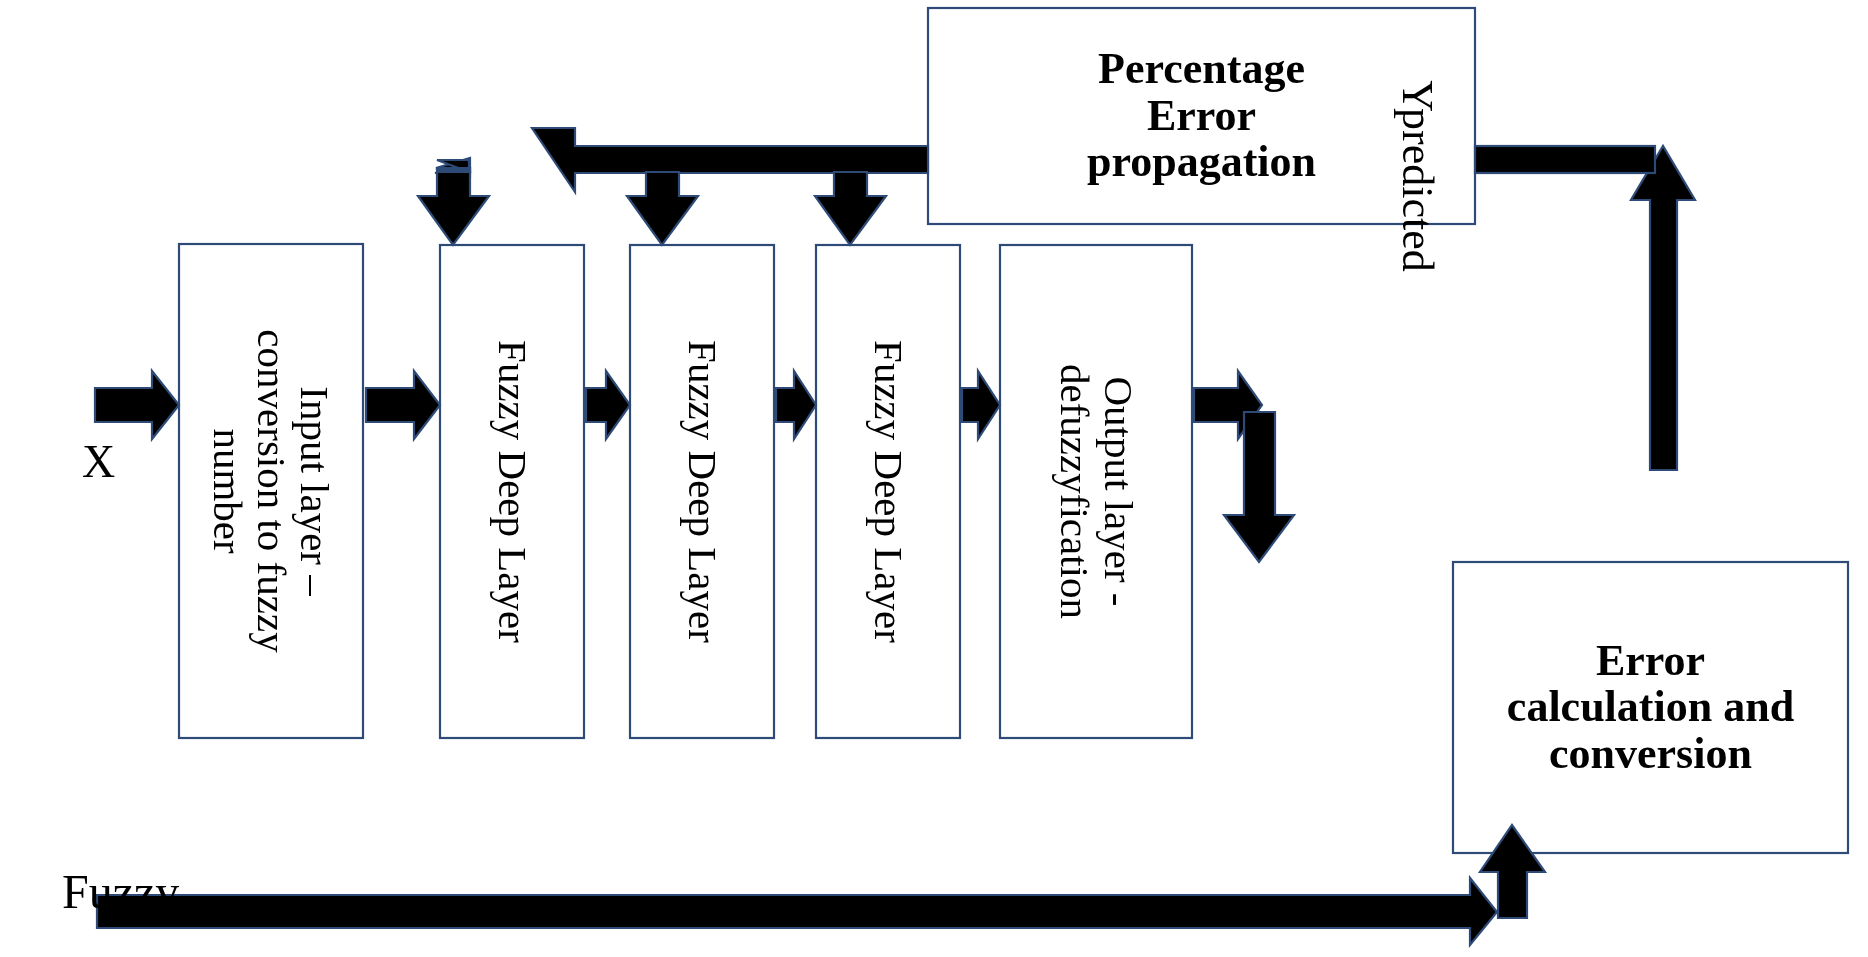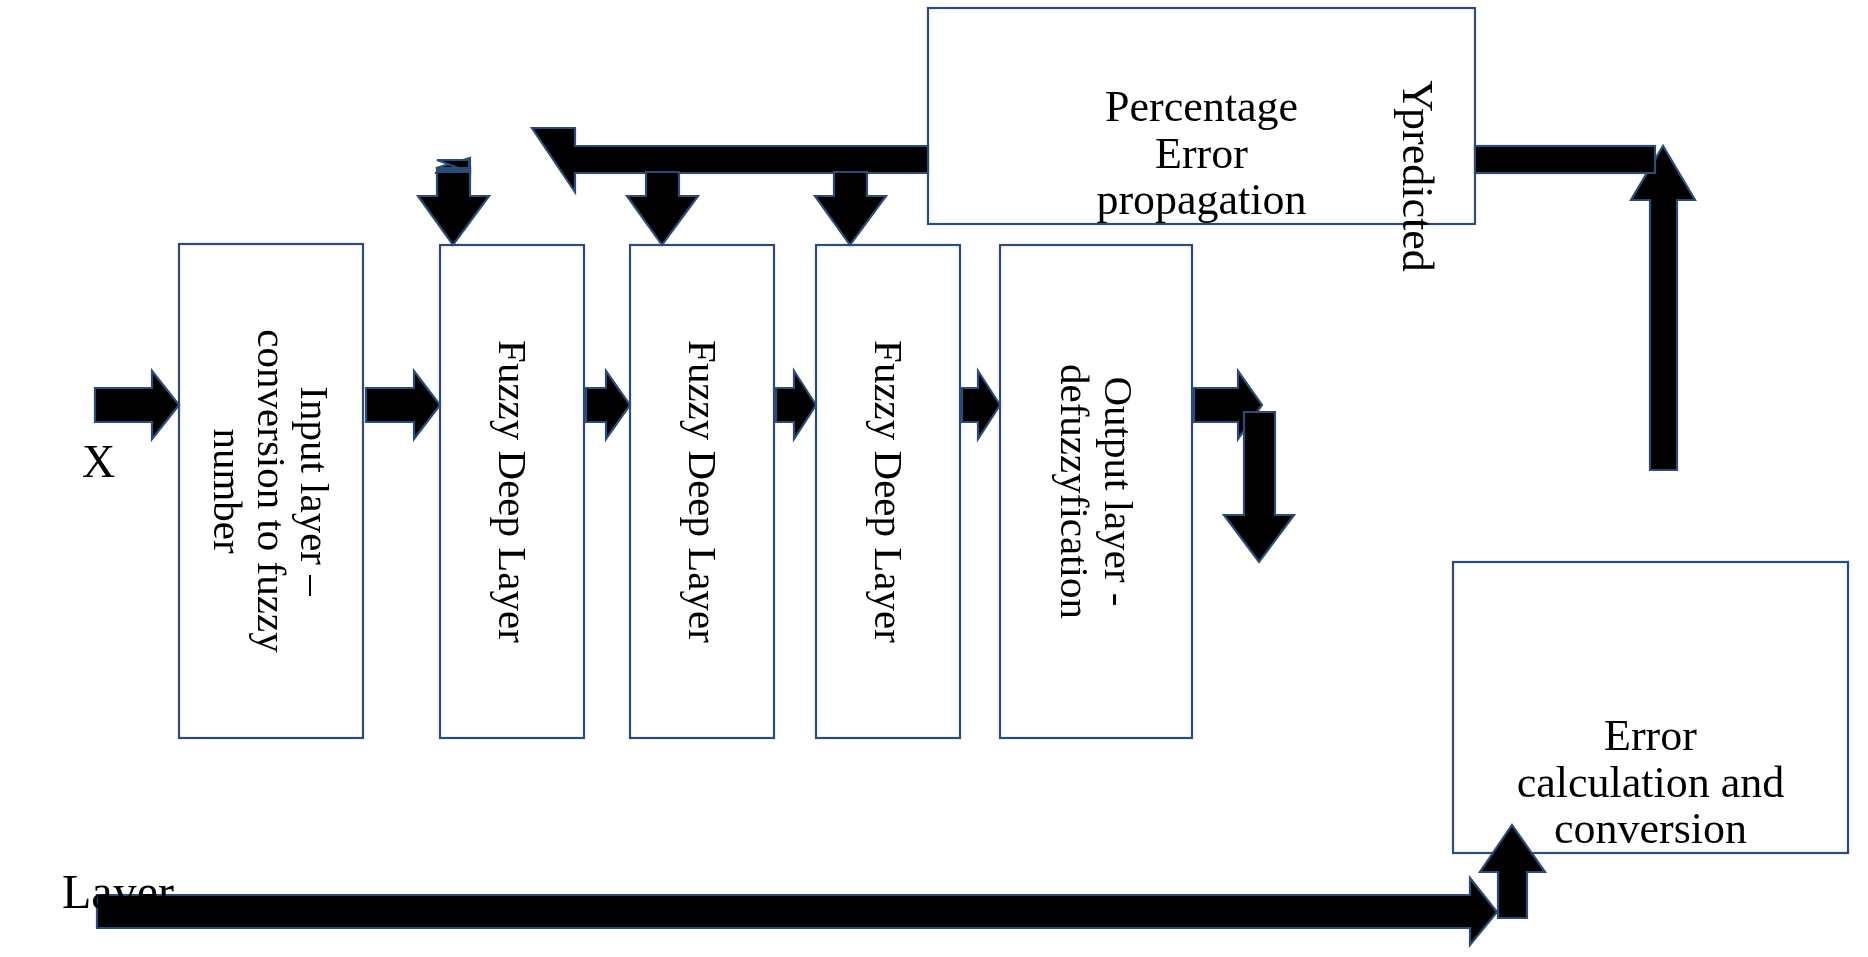--- a/index.html
+++ b/index.html
@@ -56,22 +56,23 @@
     align-items: center;
     justify-content: center;
   }
   .vert-label > span {
     display: block;
     text-align: center;
     white-space: pre;
   }
   .horiz-label {
     display: flex;
-    align-items: flex-end;
+    align-items: center;
     justify-content: center;
+    font-weight: bold;
   }
   .horiz-label > span {
     display: block;
     text-align: center;
     white-space: pre;
   }
 </style>
 </head>
 <body>
 
@@ -175,16 +176,16 @@
 
   <div class="free-label" style="left:36px; top:378px; width:60px; height:56px; font-size:46px; line-height:56px;">
     <span>X</span>
   </div>
 
   <div class="box-label vert-label" style="left:1172px; top:148px; width:490px; height:56px; font-size:44px;">
     <span>Ypredicted</span>
   </div>
 
   <div class="free-label" style="left:14px; top:805px; width:200px; height:58px; font-size:48px; line-height:58px; text-align:left;">
-    <span>Layer</span>
+    <span>Fuzzy</span>
   </div>
 
 </div>
 
 </body></html>

